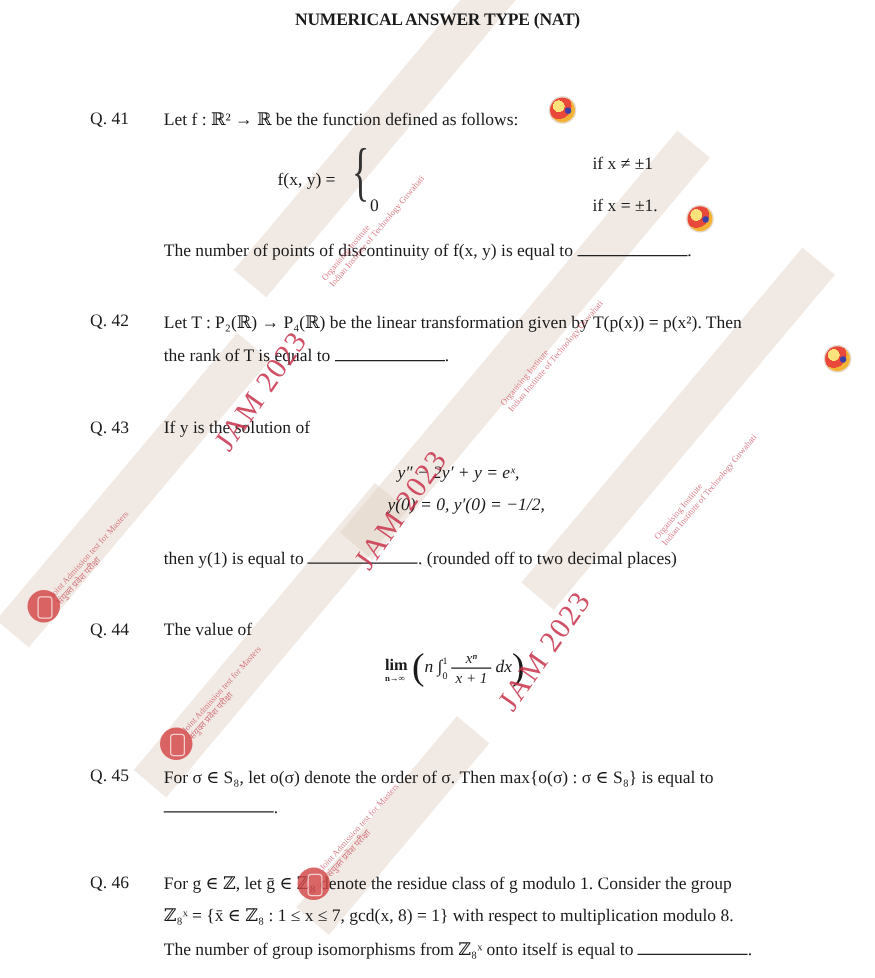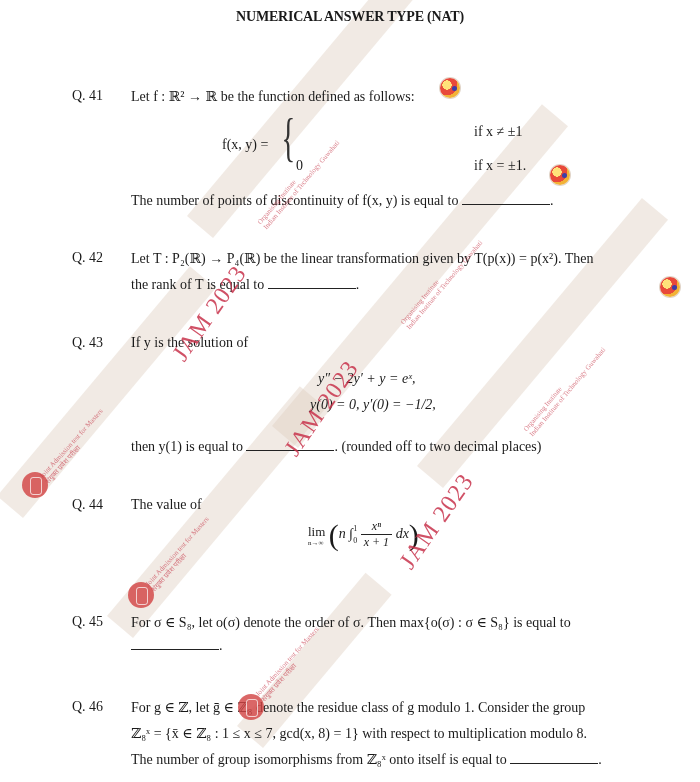--- a/index.html
+++ b/index.html
@@ -85,21 +85,21 @@
   <div class="abs qtext" style="top:335px;">If y is the solution of</div>
   <div class="abs eq math" style="left:318px; top:371px;">y″ − 2y′ + y = eˣ,</div>
   <div class="abs eq math" style="left:310px; top:397px;">y(0) = 0,  y′(0) = −1/2,</div>
   <div class="abs qtext" style="top:438px;">
     <span>then y(1) is equal to</span> <span class="blank"></span><span>. (rounded off to two decimal places)</span>
   </div>
 
   <div class="abs qnum" style="top:497px;">Q. 44</div>
   <div class="abs qtext" style="top:497px;">The value of</div>
   <div class="abs eq" style="left:308px; top:519px;">
-    <span style="display:inline-block; text-align:left; vertical-align:middle;">
+    <span style="display:inline-block; text-align:left; vertical-align:middle;font-weight:bold;">
       <span style="display:block; font-size:13px;">lim</span>
       <span style="display:block; font-size:7px; line-height:6px;">n→∞</span>
     </span>
     <span class="bigparen">(</span><span class="math">n ∫</span><span style="display:inline-block; vertical-align:middle; font-size:8px; line-height:12px;"><span style="display:block;">1</span><span style="display:block;">0</span></span>
     <span class="frac math"><span class="num">xⁿ</span><span class="den">x + 1</span></span>
     <span class="math">dx</span><span class="bigparen">)</span>
   </div>
 
   <div class="abs qnum" style="top:614px;">Q. 45</div>
   <div class="abs qtext" style="top:614px;">For σ ∈ S₈, let o(σ) denote the order of σ. Then max{o(σ) : σ ∈ S₈} is equal to</div>

